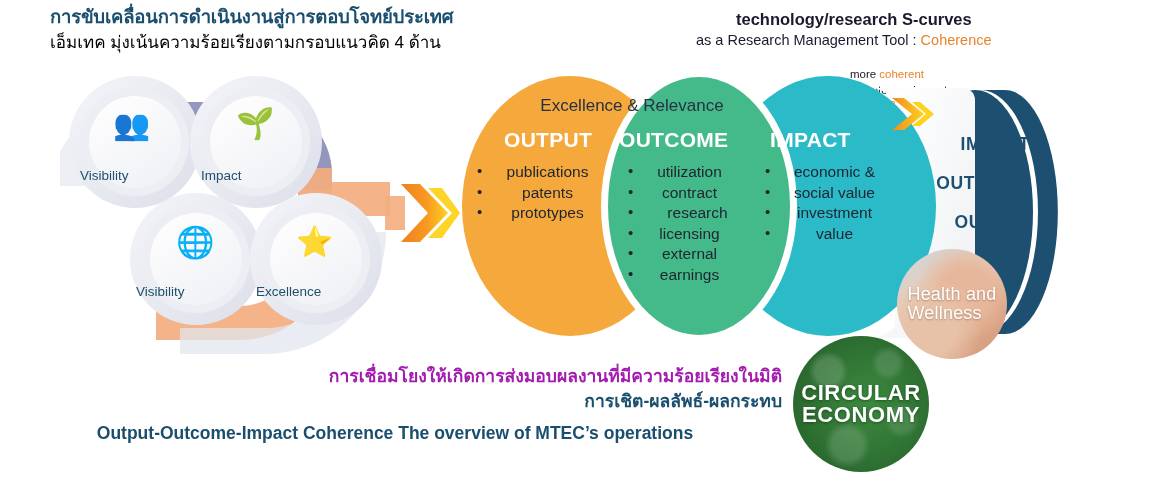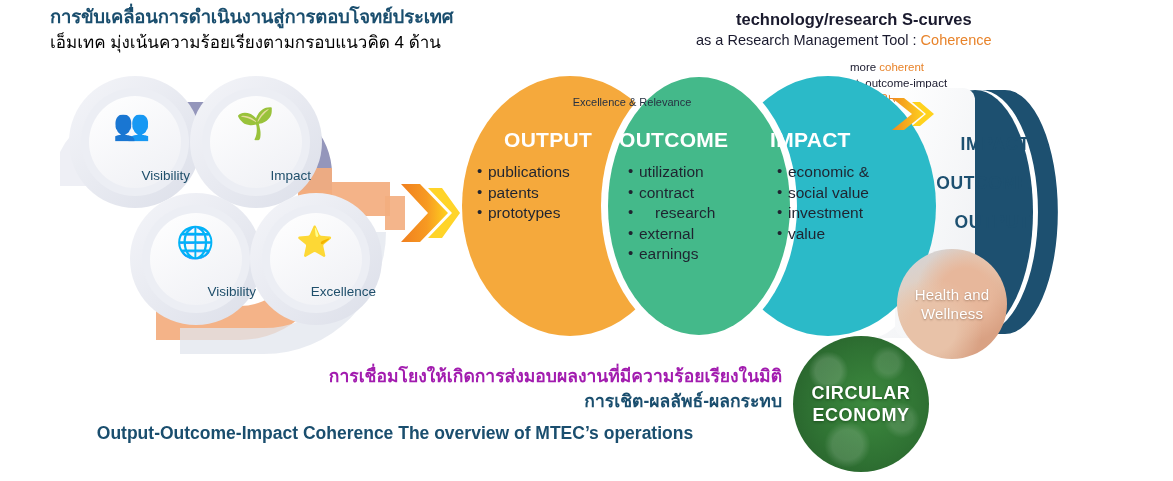--- a/index.html
+++ b/index.html
@@ -19,31 +19,31 @@
   }
   #title-sub {
     font-size: 17px; font-weight: normal; color: #000000;
     line-height: 26px; white-space: nowrap;
   }
 
   #scurve-block { position: absolute; left: 696px; top: 8px; width: 330px; }
   #scurve-l1 { font-size: 16.5px; font-weight: bold; color: #1a1a2e; line-height: 22px; margin-left: 40px; }
   #scurve-l2 { font-size: 14.5px; color: #1a1a2e; line-height: 21px; }
   #scurve-l2 .accent { color: #e8832a; }
-  #scurve-l3 { margin-top: 9px; text-align: center; padding-left: 52px; }
+  #scurve-l3 { margin-top: 16px; text-align: center; padding-left: 52px; }
   #scurve-l3 .row { font-size: 11.5px; color: #1a1a2e; line-height: 15.5px; }
   #scurve-l3 .row .accent { color: #e8832a; }
   #scurve-l3 .row.profile { color: #e8832a; letter-spacing: 0.3px; }
 
   
   #cluster { position: absolute; left: 60px; top: 72px; width: 400px; height: 282px; }
   #cluster svg { position: absolute; left: 0; top: 0; }
 
   .nodeLabel {
-    position: absolute; text-align: right; font-size: 13.5px;
+    position: absolute; text-align: left; font-size: 13.5px;
     color: #1f4f6b; white-space: nowrap;
   }
 
   .iconEmoji {
     position: absolute; text-align: center; line-height: 1;
     font-family: "DejaVu Sans", sans-serif;
   }
 
   
   #venn { position: absolute; left: 440px; top: 52px; width: 620px; height: 300px; }
@@ -51,27 +51,27 @@
 
   .vennHead {
     position: absolute; color: #ffffff; font-weight: bold;
     font-size: 21px; letter-spacing: 0.3px; white-space: nowrap;
   }
   .vennList {
     position: absolute; font-size: 15.5px; color: #1f2430;
     line-height: 20.5px;
   }
   .vennList ul { list-style: none; }
-  .vennList li { position: relative; padding-left: 11px; }
+  .vennList li { position: relative; padding-left: 11px; text-align: center; }
   .vennList li::before {
     content: "\2022"; position: absolute; left: 0; top: -1px; font-size: 15px;
   }
   #excrel {
     position: absolute; left: 527px; top: 96px; width: 210px;
-    text-align: center; font-size: 11px; color: #273142; white-space: nowrap;
+    text-align: center; font-size: 17px; color: #273142; white-space: nowrap;
   }
 
   
   #stackList { position: absolute; left: 905px; top: 125px; width: 125px; text-align: right; }
   #stackList .si {
     font-size: 17.5px; font-weight: bold; color: #1d5070;
     letter-spacing: 0.6px; line-height: 39px;
   }
 
   
@@ -81,36 +81,36 @@
   }
   #hw {
     left: 897px; top: 249px; width: 110px; height: 110px;
     background:
       radial-gradient(circle at 32% 72%, #e8c2a8 0 22%, rgba(232,194,168,0) 46%),
       radial-gradient(circle at 62% 40%, #e7b79b 0 26%, rgba(231,183,155,0) 52%),
       radial-gradient(circle at 78% 75%, #d9a183 0 24%, rgba(217,161,131,0) 50%),
       linear-gradient(150deg, #cfd6df 0%, #e6cdb9 38%, #e0b79b 68%, #c9a086 100%);
   }
   #hw .cap {
-    position: relative; text-align: center; color: #ffffff;
-    font-size: 15px; font-weight: normal; line-height: 19px;
+    position: relative; text-align: left; color: #ffffff;
+    font-size: 18px; font-weight: normal; line-height: 19px;
     text-shadow: 0 1px 2px rgba(90,60,40,.45); letter-spacing: .2px;
   }
   #ce {
     left: 793px; top: 336px; width: 136px; height: 136px;
     background:
       radial-gradient(circle at 26% 26%, rgba(255,255,255,.16) 0 9%, rgba(255,255,255,0) 14%),
       radial-gradient(circle at 70% 20%, rgba(255,255,255,.13) 0 7%, rgba(255,255,255,0) 12%),
       radial-gradient(circle at 80% 62%, rgba(255,255,255,.12) 0 8%, rgba(255,255,255,0) 13%),
       radial-gradient(circle at 40% 80%, rgba(255,255,255,.15) 0 11%, rgba(255,255,255,0) 17%),
       radial-gradient(circle at 55% 50%, #3d8a3f 0%, #2f7233 55%, #245a28 100%);
   }
   #ce .cap {
     position: relative; text-align: center; color: #ffffff;
-    font-size: 18px; font-weight: bold; line-height: 22px;
+    font-size: 22px; font-weight: bold; line-height: 22px;
     letter-spacing: .6px; text-shadow: 0 1px 3px rgba(0,40,0,.5);
   }
 
   
   #caption { position: absolute; left: 0px; top: 364px; width: 790px; }
   #cap1 {
     text-align: right; font-size: 17.5px; font-weight: bold; color: #a21caf;
     line-height: 25px; padding-right: 8px;
   }
   #cap2 {
@@ -252,26 +252,27 @@
         <li>patents</li>
         <li>prototypes</li>
       </ul>
     </div>
 
     <div class="vennList" style="left:188px; top:110px; width:112px;">
       <ul>
         <li>utilization</li>
         <li>contract</li>
         <li style="padding-left:11px;"><span style="position:relative;left:0;margin-left:16px;">research</span></li>
+        <li>licensing</li>
         <li>external</li>
         <li style="padding-left:11px;"><span style="position:relative;left:0;">earnings</span></li>
       </ul>
     </div>
 
-    <div class="vennList" style="left:337px; top:110px; width:128px;">
+    <div class="vennList" style="left:325px; top:110px; width:128px;">
       <ul>
         <li>economic &amp;</li>
         <li style="padding-left:11px;"><span style="position:relative;left:0;">social value</span></li>
         <li>investment</li>
         <li style="padding-left:11px;"><span style="position:relative;left:0;">value</span></li>
       </ul>
     </div>
   </div>
 
   <div id="excrel">Excellence &amp; Relevance</div>

